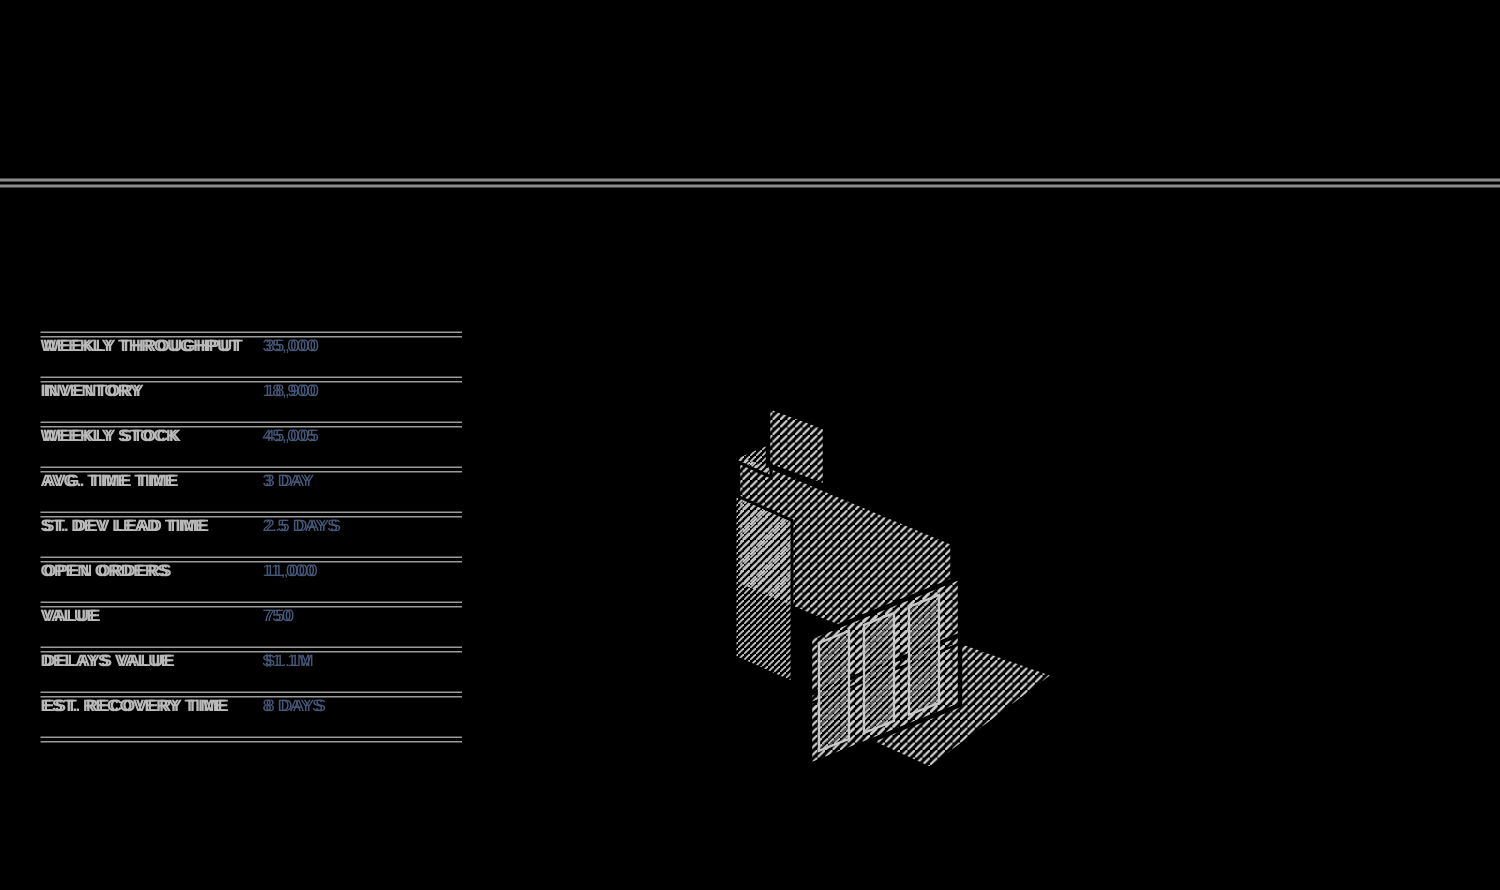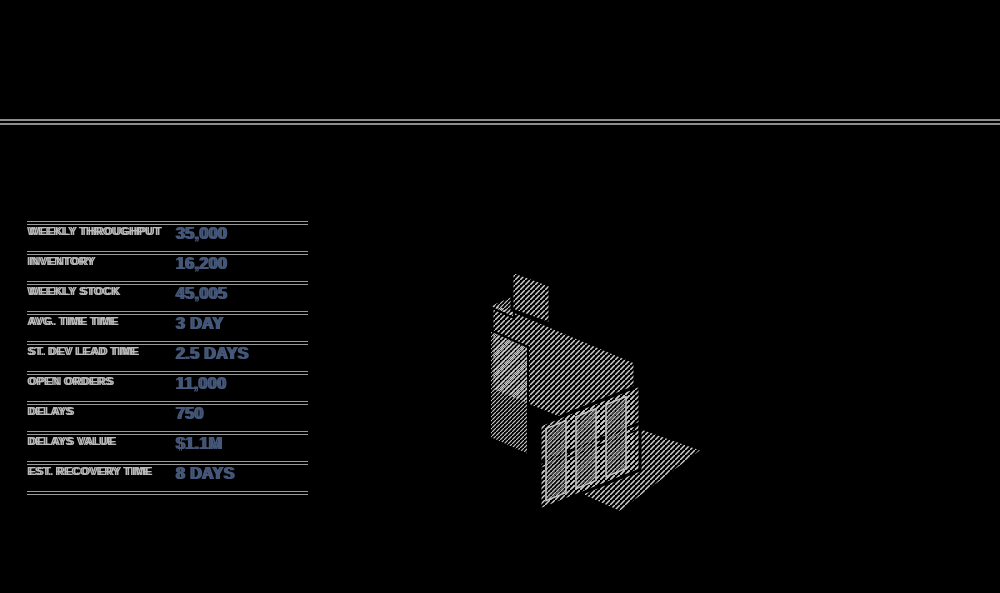--- a/index.html
+++ b/index.html
@@ -42,22 +42,22 @@
   }
   .mlabel{
     width:148px;
     font-size:11px;
     font-weight:bold;
     letter-spacing:0.4px;
     color:var(--label);
     white-space:nowrap;
   }
   .mvalue{
-    font-size:16px;
-    font-weight:bold;
+    font-size:11px;
+    font-weight:normal;
     letter-spacing:0.4px;
     color:var(--value);
     white-space:nowrap;
   }
 
   
   .illo{
     position:absolute;left:440px;top:240px;width:280px;height:290px;
   }
 </style>
@@ -69,21 +69,21 @@
 
 <div class="metrics">
     <div class="sep"></div>
     <div class="mrow">
       <span class="mlabel glitch">WEEKLY THROUGHPUT</span>
       <span class="mvalue glitch">35,000</span>
     </div>
     <div class="sep"></div>
     <div class="mrow">
       <span class="mlabel glitch">INVENTORY</span>
-      <span class="mvalue glitch">16,200</span>
+      <span class="mvalue glitch">18,900</span>
     </div>
     <div class="sep"></div>
     <div class="mrow">
       <span class="mlabel glitch">WEEKLY STOCK</span>
       <span class="mvalue glitch">45,005</span>
     </div>
     <div class="sep"></div>
     <div class="mrow">
       <span class="mlabel glitch">AVG. TIME TIME</span>
       <span class="mvalue glitch">3 DAY</span>
@@ -93,21 +93,21 @@
       <span class="mlabel glitch">ST. DEV LEAD TIME</span>
       <span class="mvalue glitch">2.5 DAYS</span>
     </div>
     <div class="sep"></div>
     <div class="mrow">
       <span class="mlabel glitch">OPEN ORDERS</span>
       <span class="mvalue glitch">11,000</span>
     </div>
     <div class="sep"></div>
     <div class="mrow">
-      <span class="mlabel glitch">DELAYS</span>
+      <span class="mlabel glitch">VALUE</span>
       <span class="mvalue glitch">750</span>
     </div>
     <div class="sep"></div>
     <div class="mrow">
       <span class="mlabel glitch">DELAYS VALUE</span>
       <span class="mvalue glitch">$1.1M</span>
     </div>
     <div class="sep"></div>
     <div class="mrow">
       <span class="mlabel glitch">EST. RECOVERY TIME</span>

